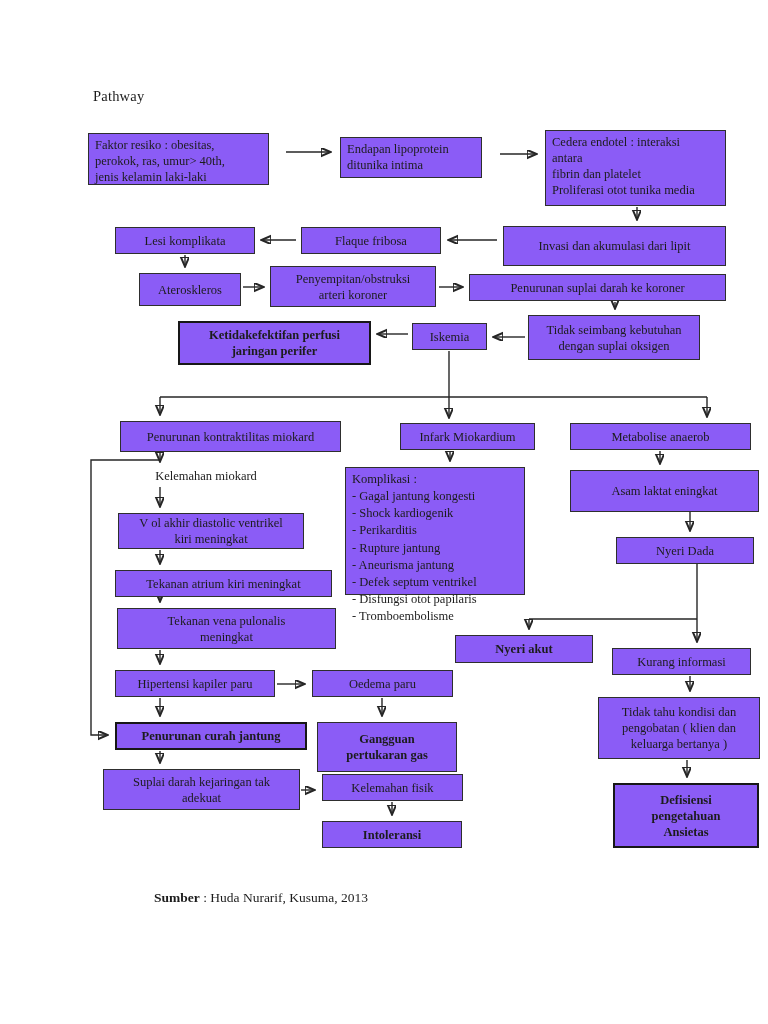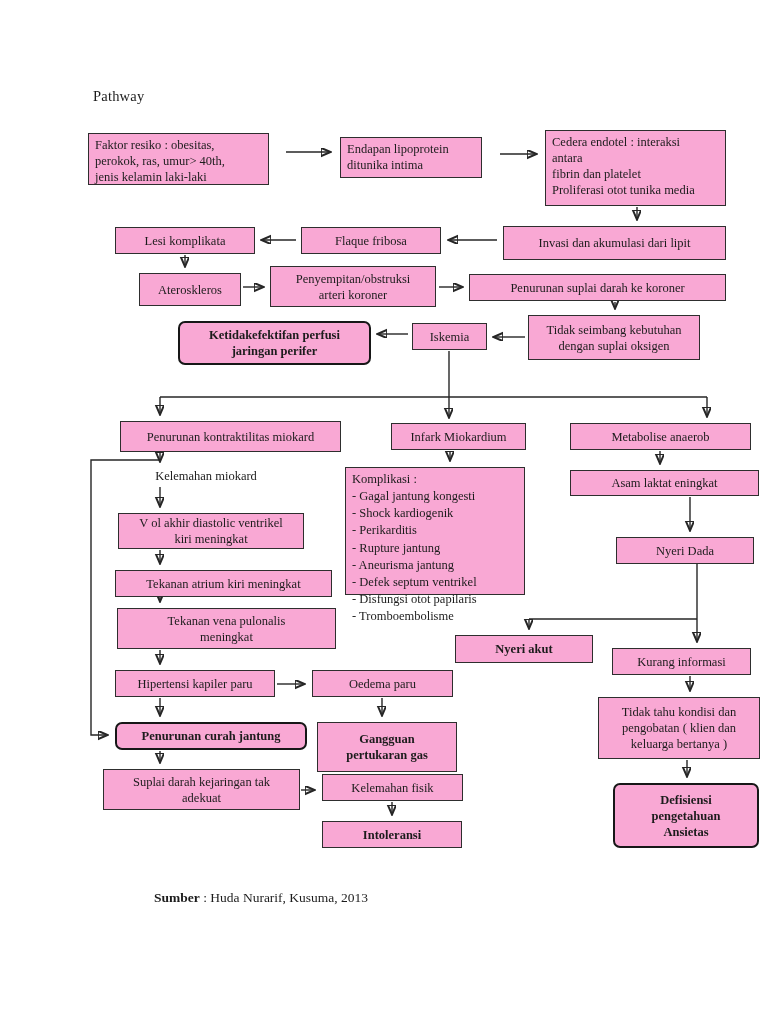--- a/index.html
+++ b/index.html
@@ -1,23 +1,23 @@
 <!DOCTYPE html>
 <html><head>
 <meta charset="utf-8">
 <style>
   html,body{margin:0;padding:0;background:#ffffff;}
   body{width:768px;height:1024px;position:relative;font-family:"Liberation Serif","DejaVu Serif",serif;color:#1c1c1c;}
   .page-title{position:absolute;font-weight:normal;font-size:14.5px;letter-spacing:.2px;}
-  .node{position:absolute;box-sizing:border-box;border:1.5px solid #2e2e2e;background:#f9a8d4;
+  .node{position:absolute;box-sizing:border-box;border:1.5px solid #2e2e2e;background:#8b5cf6;
         display:flex;align-items:center;justify-content:center;text-align:center;
         font-size:12.5px;line-height:1.28;white-space:pre-line;padding:1px 3px;}
   .ta-left{justify-content:flex-start;text-align:left;align-items:flex-start;padding:3px 6px;}
   .bold{font-weight:bold;}
-  .thick{border-width:2.2px;border-color:#171717;border-radius:7px;}
+  .thick{border-width:2.2px;border-color:#171717;}
   .plain{border:none;background:transparent;padding:0;}
   .footer{position:absolute;font-size:13.5px;margin-left:24px;}
   svg.wires{position:absolute;left:0;top:0;pointer-events:none;}
   svg.wires path{stroke:#262626;stroke-width:1.4;fill:none;}
 </style>
 </head>
 <body>
 
 <svg class="wires" width="768" height="1024" viewBox="0 0 768 1024">
   <defs>
@@ -69,21 +69,21 @@
 <div class="node ta-left" style="left:88px;top:133px;width:181px;height:52px">Faktor resiko : obesitas,
 perokok, ras, umur&gt; 40th,
 jenis kelamin laki-laki</div>
 <div class="node ta-left" style="left:340px;top:137px;width:142px;height:41px">Endapan lipoprotein
 ditunika intima</div>
 <div class="node ta-left" style="left:545px;top:130px;width:181px;height:76px">Cedera endotel : interaksi
 antara
 fibrin dan platelet
 Proliferasi otot tunika media</div>
 
-<div class="node" style="left:503px;top:226px;width:223px;height:34px">Invasi dan akumulasi dari lipit</div>
+<div class="node" style="left:503px;top:226px;width:223px;height:40px">Invasi dan akumulasi dari lipit</div>
 <div class="node" style="left:301px;top:227px;width:140px;height:27px">Flaque fribosa</div>
 <div class="node" style="left:115px;top:227px;width:140px;height:27px">Lesi komplikata</div>
 
 <div class="node" style="left:139px;top:273px;width:102px;height:33px">Ateroskleros</div>
 <div class="node" style="left:270px;top:266px;width:166px;height:41px">Penyempitan/obstruksi
 arteri koroner</div>
 <div class="node" style="left:469px;top:274px;width:257px;height:27px">Penurunan suplai darah ke koroner</div>
 
 <div class="node" style="left:528px;top:315px;width:172px;height:45px">Tidak seimbang kebutuhan
 dengan suplai oksigen</div>
@@ -101,34 +101,34 @@
 <div class="node" style="left:115px;top:670px;width:160px;height:27px">Hipertensi kapiler paru</div>
 <div class="node" style="left:312px;top:670px;width:141px;height:27px">Oedema paru</div>
 <div class="node bold thick" style="left:115px;top:722px;width:192px;height:28px">Penurunan curah jantung</div>
 <div class="node" style="left:103px;top:769px;width:197px;height:41px">Suplai darah kejaringan tak
 adekuat</div>
 <div class="node bold" style="left:317px;top:722px;width:140px;height:50px">Gangguan
 pertukaran gas</div>
 <div class="node" style="left:322px;top:774px;width:141px;height:27px">Kelemahan fisik</div>
 <div class="node bold" style="left:322px;top:821px;width:140px;height:27px">Intoleransi</div>
 
-<div class="node" style="left:391px;top:423px;width:135px;height:27px">Infark Miokardium</div>
+<div class="node" style="left:400px;top:423px;width:135px;height:27px">Infark Miokardium</div>
 <div class="node ta-left" style="left:345px;top:467px;width:180px;height:128px;line-height:1.37">Komplikasi :
 - Gagal jantung kongesti
 - Shock kardiogenik
 - Perikarditis
 - Rupture jantung
 - Aneurisma jantung
 - Defek septum ventrikel
 - Disfungsi otot papilaris
 - Tromboembolisme</div>
 <div class="node bold" style="left:455px;top:635px;width:138px;height:28px">Nyeri akut</div>
 
 <div class="node" style="left:570px;top:423px;width:181px;height:27px">Metabolise anaerob</div>
-<div class="node" style="left:570px;top:470px;width:189px;height:26px">Asam laktat eningkat</div>
+<div class="node" style="left:570px;top:470px;width:189px;height:42px">Asam laktat eningkat</div>
 <div class="node" style="left:616px;top:537px;width:138px;height:27px">Nyeri Dada</div>
 <div class="node" style="left:612px;top:648px;width:139px;height:27px">Kurang informasi</div>
 <div class="node" style="left:598px;top:697px;width:162px;height:62px">Tidak tahu kondisi dan
 pengobatan ( klien dan
 keluarga bertanya )</div>
 <div class="node bold thick" style="left:613px;top:783px;width:146px;height:65px">Defisiensi
 pengetahuan
 Ansietas</div>
 
 <div class="footer" style="left:130px;top:890px"><b>Sumber</b><span> : Huda Nurarif, Kusuma, 2013</span></div>

